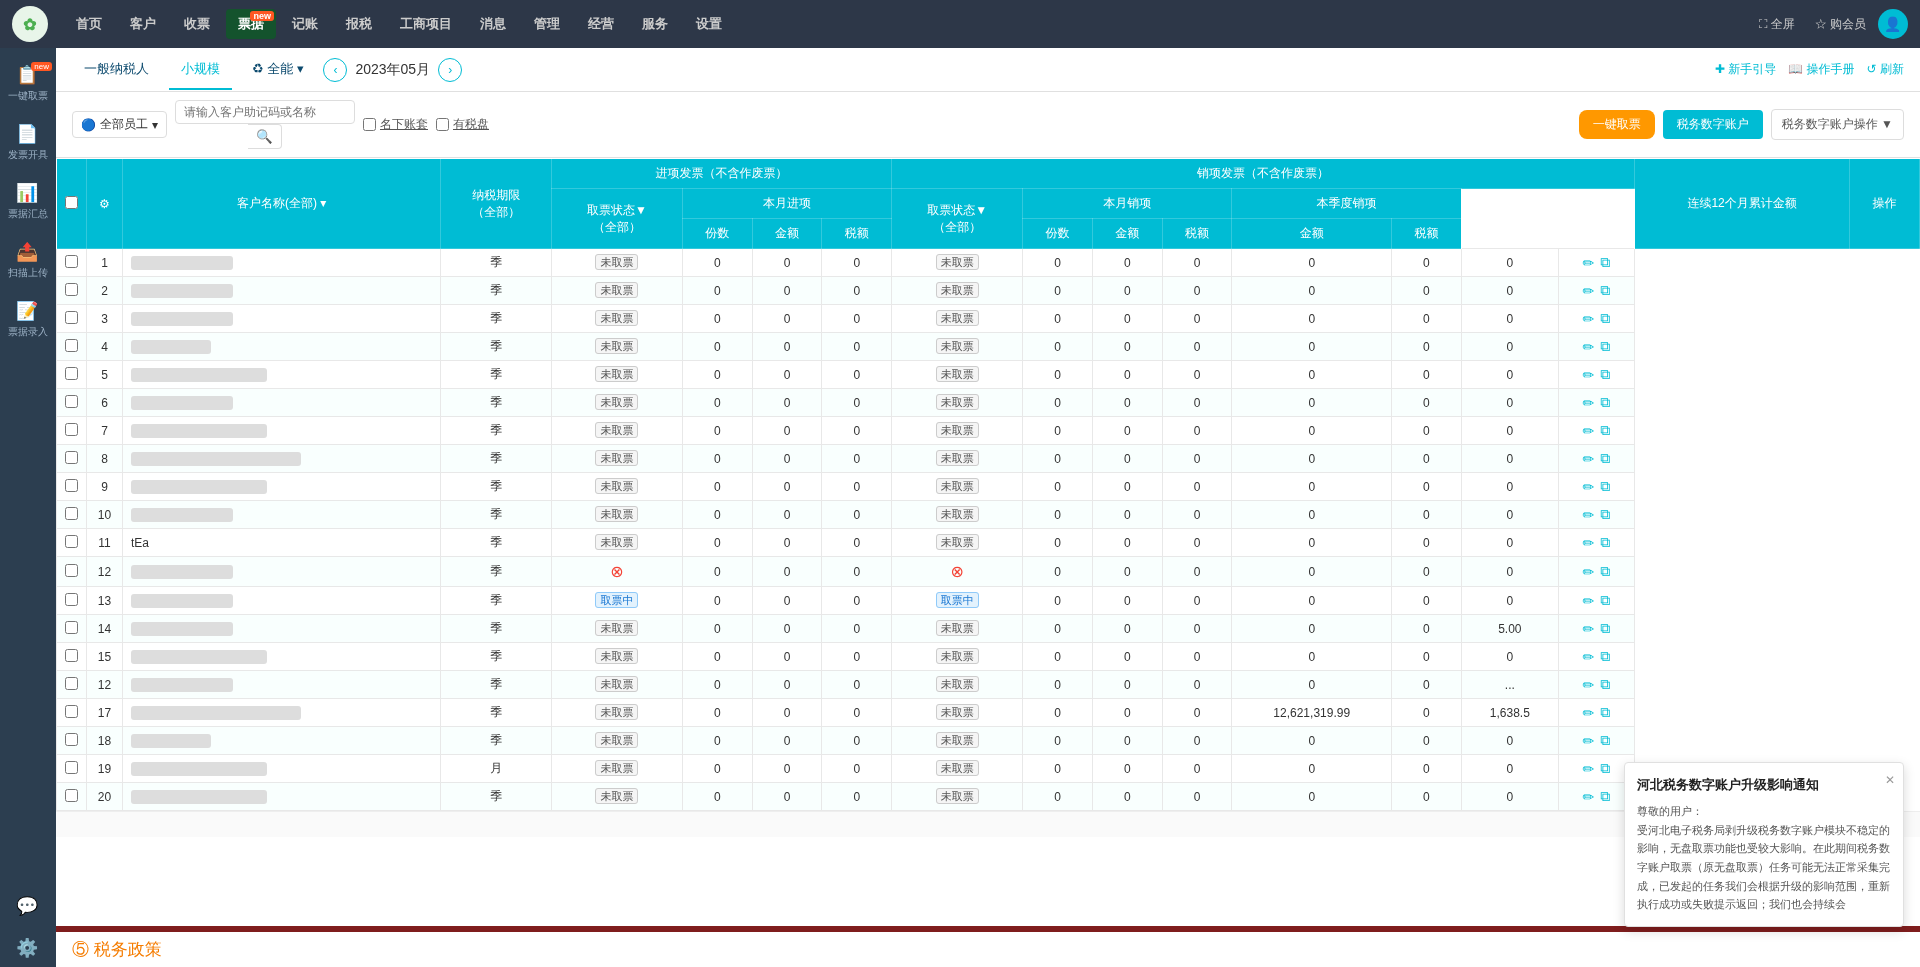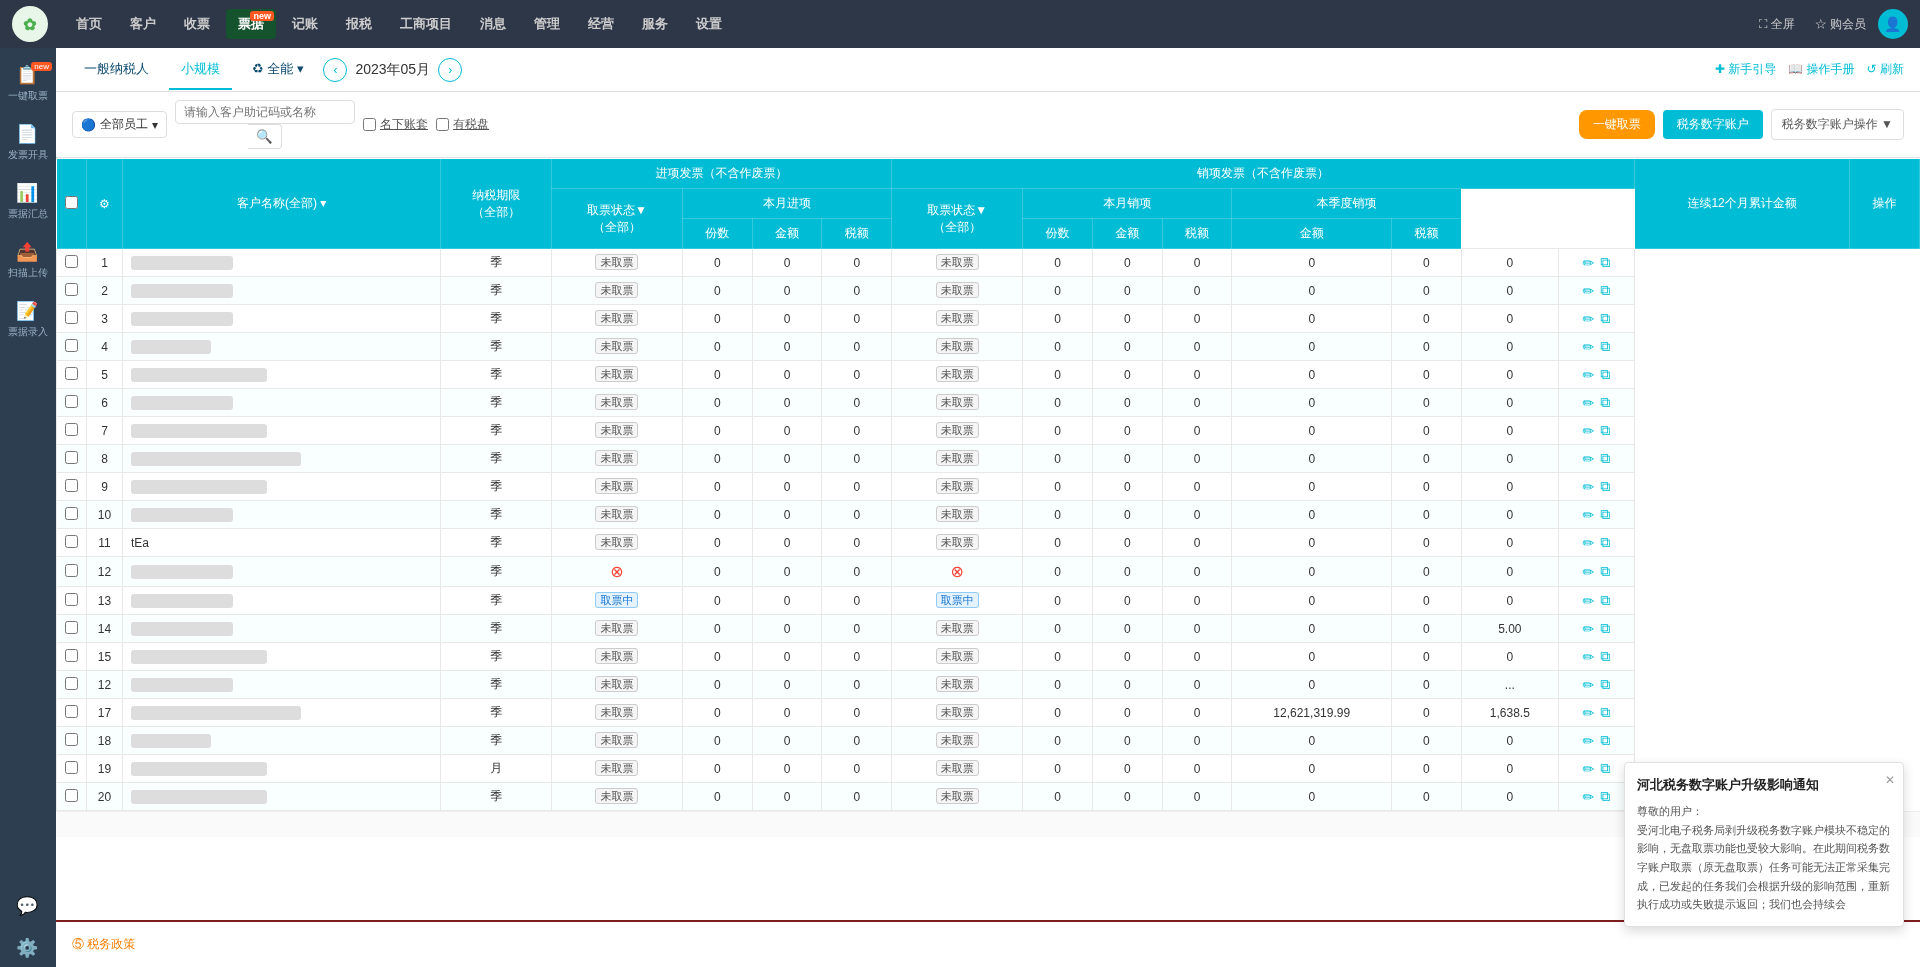--- a/index.html
+++ b/index.html
@@ -268,23 +268,23 @@
       user-select: none;
       display: inline-block;
     }
 
     .action-icons { display: flex; gap: 6px; justify-content: center; align-items: center; }
     .action-icon { cursor: pointer; color: #00bcd4; font-size: 14px; }
 
     
     .bottom-bar {
       background: #fff;
-      border-top: 2px solid #7f1d1d;
-      padding: 14px 16px;
-      font-size: 12px;
+      border-top: 6px solid #7f1d1d;
+      padding: 6px 16px;
+      font-size: 17px;
       color: #f57c00;
       display: flex;
       align-items: center;
       gap: 4px;
     }
 
     
     .notification-popup {
       position: fixed;
       right: 16px;

